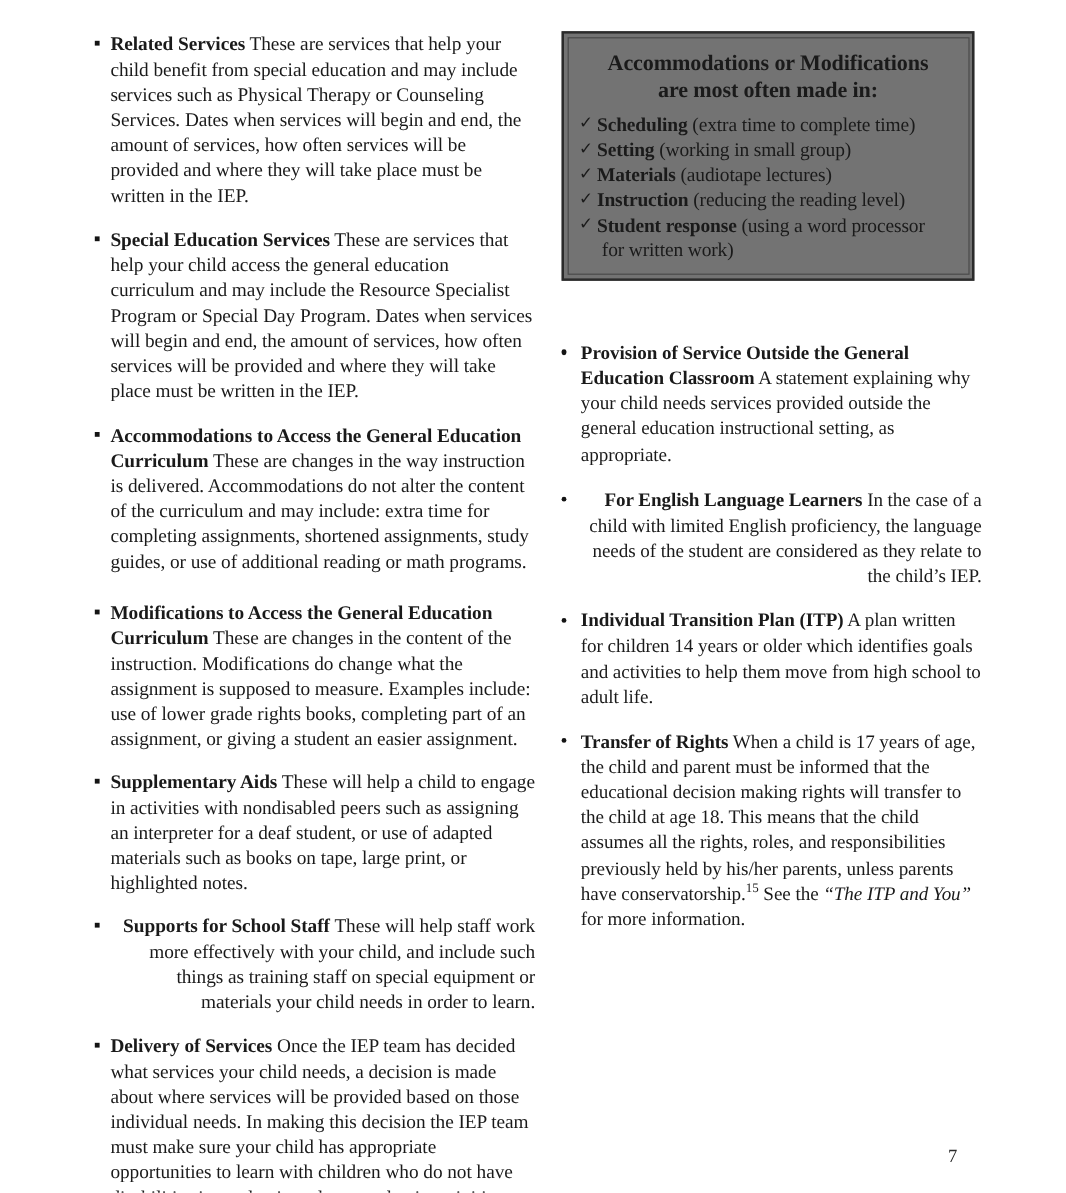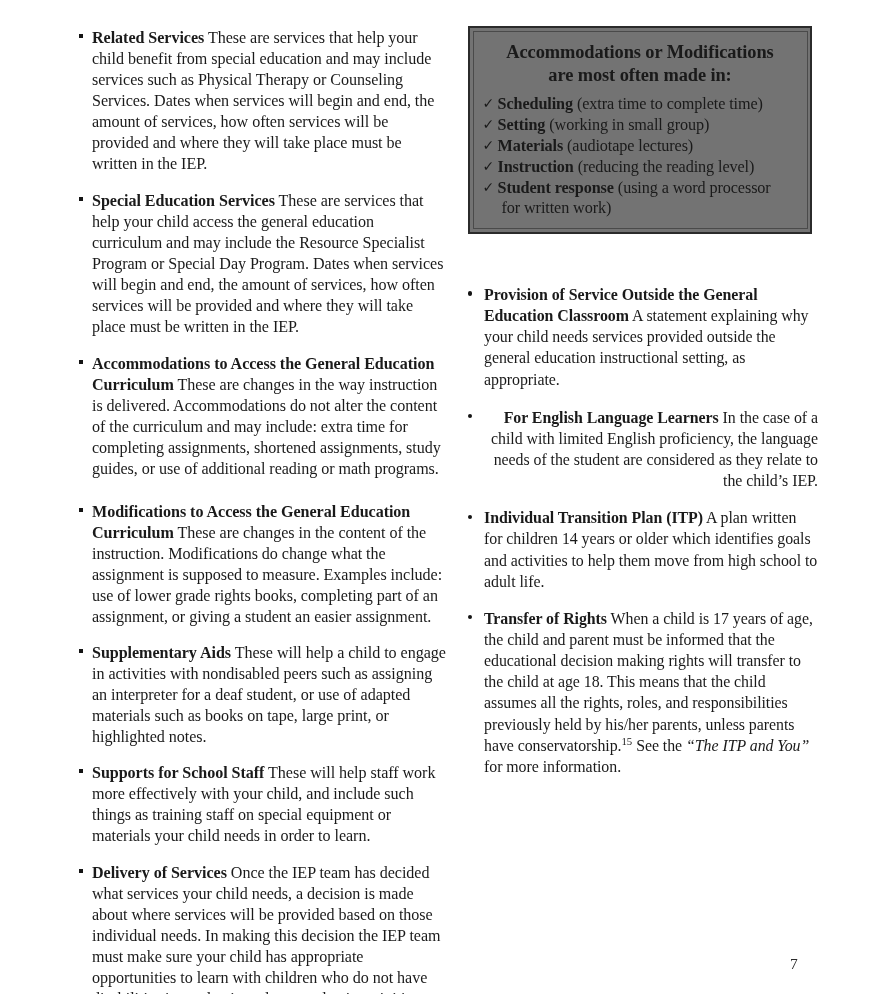--- a/index.html
+++ b/index.html
@@ -83,21 +83,21 @@
     vertical-align: super;
     line-height: 0;
   }
 
   
   #b-special   { margin-bottom: 16px; }
   #b-related   { margin-bottom: 16px; }
   #b-accom     { margin-bottom: 22px; }
   #b-modif     { margin-bottom: 15px; }
   #b-supp      { margin-bottom: 15px; }
-  #b-staff     { margin-bottom: 16px; }
+  #b-staff     { margin-bottom: 16px; text-align: right; }
 
   #r-provision { margin-bottom: 17px; }
   #r-state     { margin-bottom: 16px; }
   #r-ell       { margin-bottom: 16px; text-align: right; }
   #r-itp       { margin-bottom: 16px; }
 
   
   .callout {
     position: absolute;
     left: 468px;

